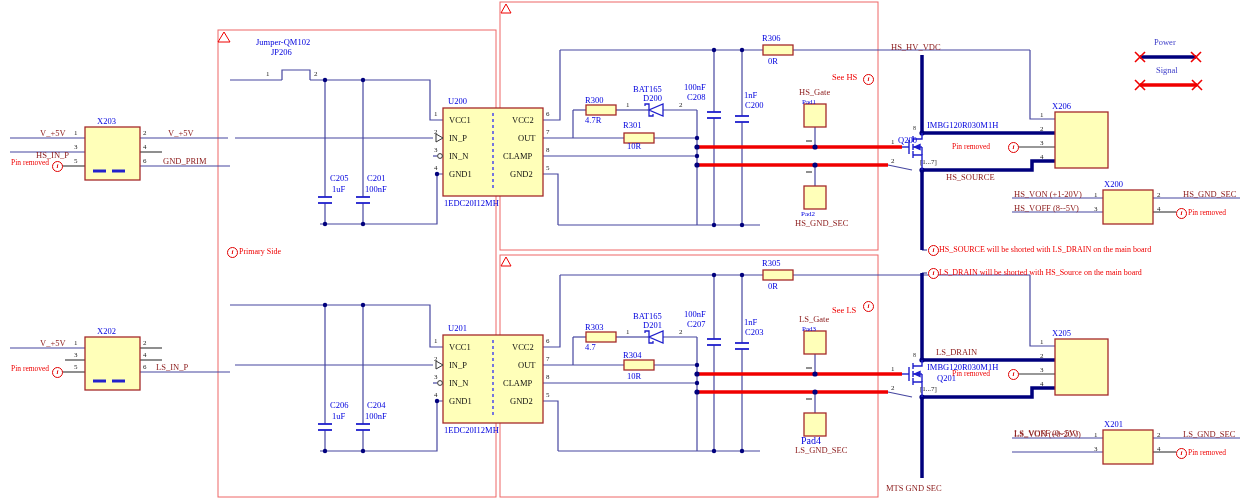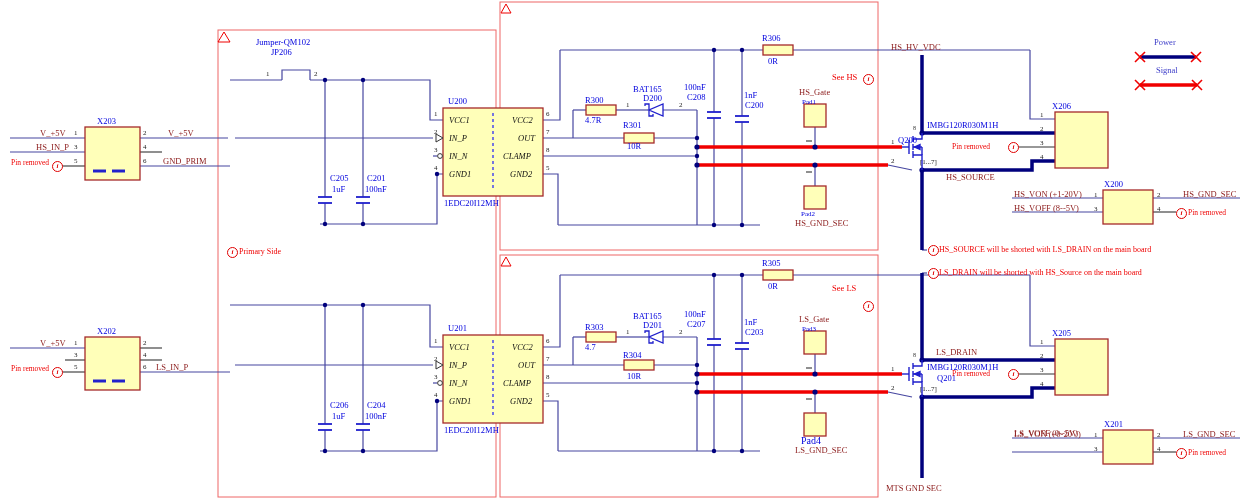--- a/index.html
+++ b/index.html
@@ -2,21 +2,21 @@
 <html><head>
 <meta charset="utf-8">
 <style>
   html,body{margin:0;padding:0;background:#fff;}
   #canvas{position:relative;width:1249px;height:504px;background:#fff;overflow:hidden;
           font-family:"Liberation Serif",serif;}
   .lb{position:absolute;white-space:nowrap;font-size:8.5px;line-height:10px;color:#111;}
   .net{color:#8B1A1A;}
   .des{color:#0000DD;}
   .red{color:#EE0000;}
-  .blk{color:#111;font-style:italic;}
+  .blk{color:#111;}
   .pn{font-size:7px;color:#222;}
   .tiny{font-size:6px;color:#333;}
   .inf{position:absolute;width:9px;height:9px;border:1.2px solid #E00000;border-radius:50%;
        color:#E00000;font:italic bold 7px "Liberation Serif",serif;line-height:9px;
        text-align:center;background:#fff;}
   .note-txt{font-size:8px;color:#111;}
   #sticky{position:absolute;left:1125px;top:112px;width:102px;height:36px;background:#FFFFB9;
           border:1px solid #8a8a5a;box-shadow:2px 2px 2px rgba(0,0,0,0.25);}
   #sticky .fold{position:absolute;right:0;bottom:0;width:0;height:0;
           border-left:9px solid #d9d98e;border-top:9px solid transparent;}
@@ -290,21 +290,21 @@
   <g stroke="#333" stroke-width="1" fill="#fff">
     <polygon points="436,134 443,138 436,142"></polygon>
         <circle cx="440" cy="156" r="2.4"></circle>
     <polygon points="436,361 443,365 436,369"></polygon>
         <circle cx="440" cy="383" r="2.4"></circle>
   </g>
 </svg>
 
 <div class="lb des" style="left:97px;top:116px">X203</div>
 <div class="lb net" style="left:40px;top:128px">V_+5V</div>
-<div class="lb net" style="left:36px;top:142px">HS_IN_P</div>
+<div class="lb net" style="left:36px;top:150px">HS_IN_P</div>
 <div class="lb red" style="left:11px;top:158px;font-size:7.5px">Pin removed</div>
 <i class="inf" style="left:52px;top:161px">i</i>
 <div class="lb pn" style="left:74px;top:128px">1</div>
 <div class="lb pn" style="left:74px;top:142px">3</div>
 <div class="lb pn" style="left:74px;top:156px">5</div>
 <div class="lb pn" style="left:143px;top:128px">2</div>
 <div class="lb pn" style="left:143px;top:142px">4</div>
 <div class="lb pn" style="left:143px;top:156px">6</div>
 <div class="lb net" style="left:168px;top:128px">V_+5V</div>
 <div class="lb net" style="left:163px;top:156px">GND_PRIM</div>
@@ -438,21 +438,21 @@
 <div class="lb pn" style="left:626px;top:327px">1</div>
 <div class="lb pn" style="left:679px;top:327px">2</div>
 <div class="lb des" style="left:623px;top:350px">R304</div>
 <div class="lb des" style="left:627px;top:371px">10R</div>
 <div class="lb des" style="left:762px;top:258px">R305</div>
 <div class="lb des" style="left:768px;top:281px">0R</div>
 <div class="lb des" style="left:684px;top:309px">100nF</div>
 <div class="lb des" style="left:687px;top:319px">C207</div>
 <div class="lb des" style="left:744px;top:317px">1nF</div>
 <div class="lb des" style="left:745px;top:327px">C203</div>
-<div class="lb red" style="left:832px;top:283px">See LS</div>
+<div class="lb red" style="left:832px;top:305px">See LS</div>
 <i class="inf" style="left:863px;top:301px">i</i>
 <div class="lb net" style="left:799px;top:314px">LS_Gate</div>
 <div class="lb des" style="left:802px;top:324px;font-size:7px">Pad3</div>
 <div class="lb des" style="left:801px;top:436px;font-size:10px">Pad4</div>
 <div class="lb net" style="left:795px;top:445px">LS_GND_SEC</div>
 
 <div class="lb net" style="left:936px;top:347px">LS_DRAIN</div>
 <div class="lb des" style="left:927px;top:362px">IMBG120R030M1H</div>
 <div class="lb des" style="left:937px;top:373px">Q201</div>
 <div class="lb pn" style="left:891px;top:364px">1</div>

